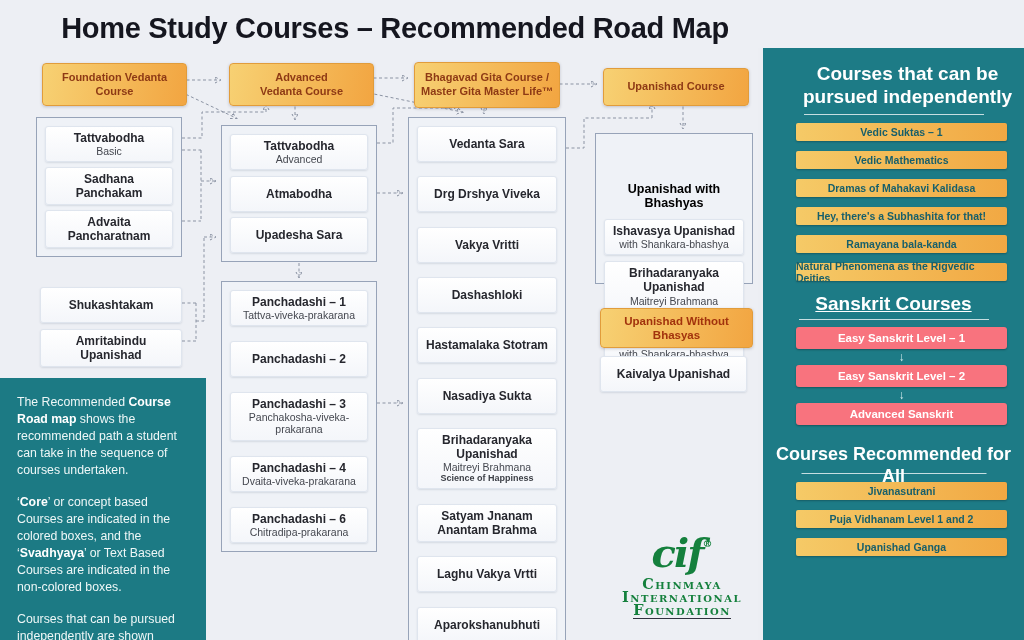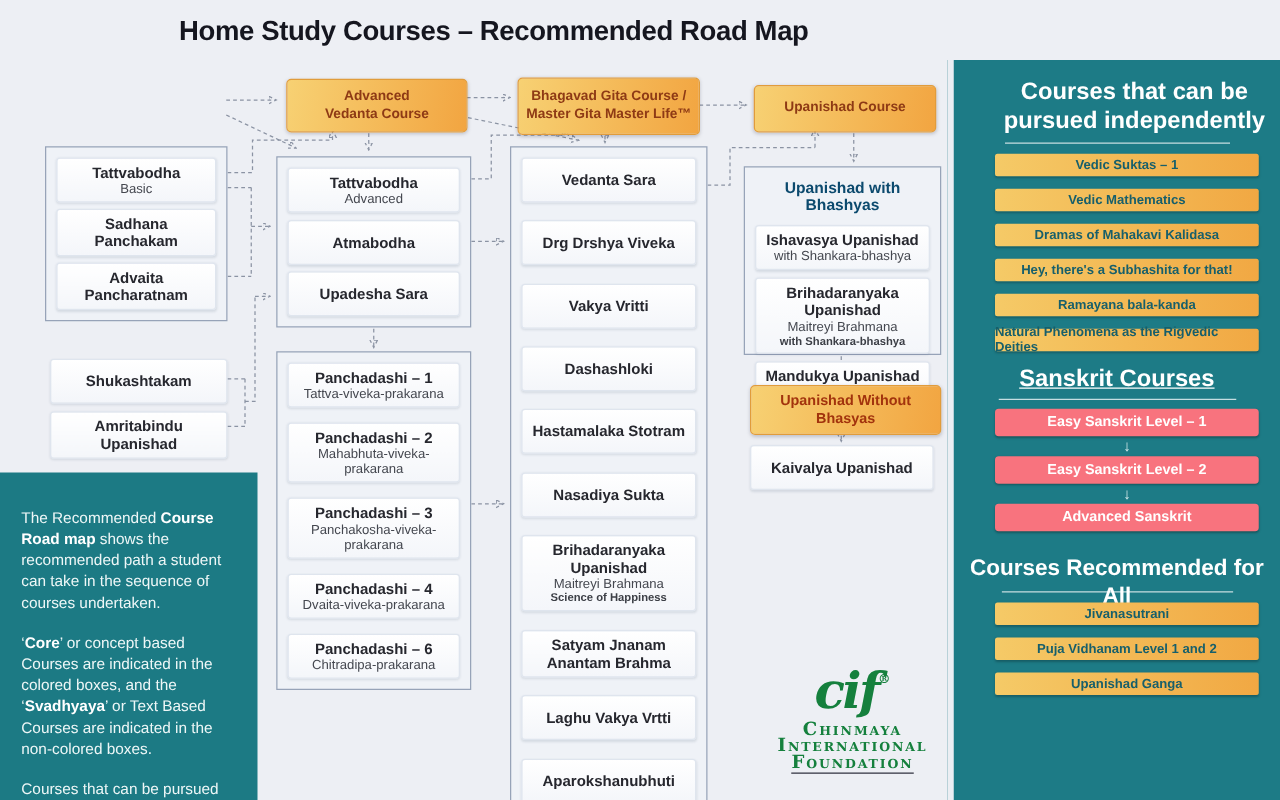--- a/index.html
+++ b/index.html
@@ -1,46 +1,46 @@
 <!DOCTYPE html>
 <html><head>
 <meta charset="utf-8">
 <style>
   html,body{margin:0;padding:0;background:#dfe2e8;}
   #canvas{position:relative;width:1024px;height:640px;overflow:hidden;
           background:#edeff4;font-family:"Liberation Sans",sans-serif;}
   
   #title{position:absolute;left:10px;top:12px;width:770px;margin:0;text-align:center;
-         font-size:22px;font-weight:bold;color:#15161f;letter-spacing:-.3px;}
+         font-size:29px;font-weight:bold;color:#15161f;letter-spacing:-.3px;}
   
   #connectors{position:absolute;left:0;top:0;pointer-events:none;}
   #connectors path{fill:none;stroke:#8b93a3;stroke-width:1;stroke-dasharray:3 2.5;}
   
   .core{position:absolute;display:flex;align-items:center;justify-content:center;text-align:center;
         background:linear-gradient(100deg,#f7d173,#f2a541);border:1px solid #e19c3b;border-radius:4px;
         font-weight:bold;font-size:11px;line-height:1.25;color:#8e3a15;white-space:pre-line;
         box-shadow:0 1px 3px rgba(60,60,80,.25);padding:2px;}
   .core-red{color:#a2330d;font-size:11.5px;}
   
   .group{position:absolute;background:#eff2f7;border:1px solid #97a3b8;
          display:flex;flex-direction:column;justify-content:space-between;
          padding:8px;box-sizing:border-box;}
   .stack{position:absolute;display:flex;flex-direction:column;gap:6px;}
-  .gtitle{font-weight:bold;font-size:12.5px;color:#0c4a6e;text-align:center;padding:1px 0 3px;}
+  .gtitle{font-weight:bold;font-size:12.5px;color:#000000;text-align:center;padding:1px 0 3px;margin-top:39px;}
   
   .wbox{background:linear-gradient(180deg,#ffffff,#f4f6fa);border:1px solid #dfe5ee;border-radius:3px;
         box-shadow:0 1px 2px rgba(40,60,90,.13);display:flex;flex-direction:column;
         align-items:center;justify-content:center;text-align:center;padding:4px 3px;min-height:26px;}
   .wbox .t{font-weight:bold;font-size:12px;color:#26272e;line-height:1.18;}
   .wbox .s{font-size:10.5px;color:#44474f;line-height:1.15;}
   .wbox .s2{font-size:9px;font-weight:bold;color:#3c3f46;line-height:1.2;}
   
   #note{position:absolute;left:0;top:378px;width:206px;height:262px;box-sizing:border-box;
         background:#1c7a84;color:#eef7f7;padding:16px 17px;font-size:12.3px;line-height:1.38;}
-  #note p{margin:12px 0 15px;}
+  #note p{margin:0 0 15px;}
   #note .b{font-weight:bold;color:#ffffff;}
   
   #logo{position:absolute;left:600px;top:524px;width:164px;text-align:center;color:#15803d;}
   .cif-script{font-family:"DejaVu Serif",serif;font-style:italic;font-weight:bold;
               font-size:40px;line-height:40px;letter-spacing:-2px;}
   .cif-script sup{font-size:10px;letter-spacing:0;vertical-align:20px;}
   .cif-caps{margin-top:4px;font-family:"DejaVu Serif",serif;font-variant:small-caps;
             font-weight:bold;font-size:14.5px;line-height:13px;letter-spacing:1.5px;}
   .cif-caps .cap-line{white-space:nowrap;}
   .cif-caps .cap-last{display:inline-block;border-bottom:1.5px solid #30323f;padding-bottom:2px;}
@@ -94,20 +94,22 @@
     <path d="M377,193 H402" marker-end="url(#arr)"></path>
     <path d="M377,403 H402" marker-end="url(#arr)"></path>
     <path d="M652,118 V104" marker-end="url(#arr)"></path>
     <path d="M683,101 V128" marker-end="url(#arr)"></path>
     <path d="M673,285 V303" marker-end="url(#arr)"></path>
     <path d="M673,343 V352" marker-end="url(#arr)"></path>
   </svg>
 
   <h1 id="title">Home Study Courses – Recommended Road Map</h1>
 
+  <div class="core core-top" id="core0" style="left:42px;top:63px;width:139px;height:37px;">Foundation Vedanta
+Course</div>
   <div class="core core-top" id="core1" style="left:229px;top:63px;width:139px;height:37px;">Advanced
 Vedanta Course</div>
   <div class="core core-top" id="core2" style="left:414px;top:62px;width:140px;height:40px;">Bhagavad Gita Course /
 Master Gita Master Life™</div>
   <div class="core core-top" id="core3" style="left:603px;top:68px;width:140px;height:32px;">Upanishad Course</div>
 
   <div class="group" id="g1" style="left:36px;top:117px;width:146px;height:140px;">
       <div class="wbox">
         <div class="t">Tattvabodha</div>
         <div class="s">Basic</div>
@@ -139,21 +141,20 @@
         <div class="t">Upadesha Sara</div>
       </div>
     </div>
   <div class="group" id="g2b" style="left:221px;top:281px;width:156px;height:271px;">
       <div class="wbox">
         <div class="t">Panchadashi – 1</div>
         <div class="s">Tattva-viveka-prakarana</div>
       </div>
       <div class="wbox">
         <div class="t">Panchadashi – 2</div>
-        <div class="s">Mahabhuta-viveka-prakarana</div>
       </div>
       <div class="wbox">
         <div class="t">Panchadashi – 3</div>
         <div class="s">Panchakosha-viveka-prakarana</div>
       </div>
       <div class="wbox">
         <div class="t">Panchadashi – 4</div>
         <div class="s">Dvaita-viveka-prakarana</div>
       </div>
       <div class="wbox">

